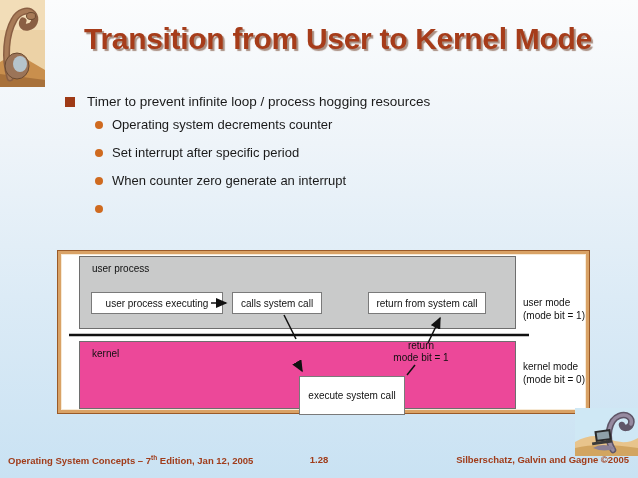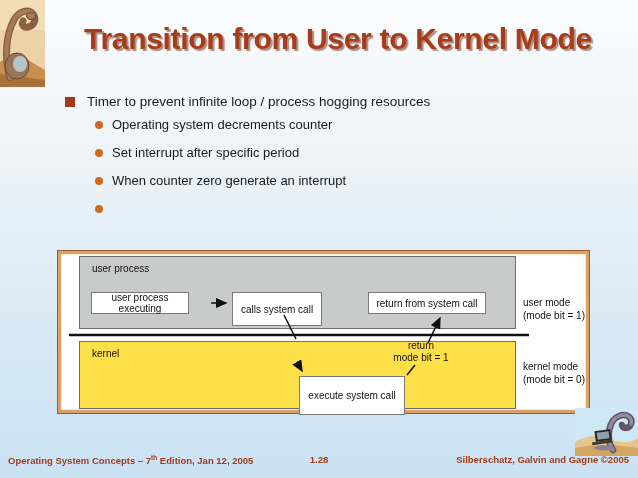--- a/index.html
+++ b/index.html
@@ -23,28 +23,28 @@
   .l2 .txt { max-width:452px; }
 
   .diagram {
     position:absolute; left:57px; top:250px; width:533px; height:164px;
     background:#fff; border:1px solid #9a5a28; box-sizing:border-box;
     box-shadow:inset 0 0 0 3px #d9a266, inset 0 0 0 4px #f7ead6;
     font-size:10px; color:#111;
   }
   .dg-abs { position:absolute; box-sizing:border-box; }
   .zone-user { left:21px; top:5px; width:437px; height:73px; background:#c9caca; border:1px solid #6e6e6e; }
-  .zone-kernel { left:21px; top:90px; width:437px; height:68px; background:#fde047; border:1px solid #6e6e6e; }
+  .zone-kernel { left:21px; top:90px; width:437px; height:68px; background:#ec4899; border:1px solid #6e6e6e; }
   .zone-label { left:12px; top:6px; position:absolute; }
   .dg-box {
     background:#fff; border:1px solid #7a7a7a;
     display:flex; align-items:center; justify-content:center; text-align:center;
   }
-  .b1 { left:33px; top:41px; width:98px; height:22px; }
-  .b2 { left:174px; top:41px; width:90px; height:34px; }
+  .b1 { left:33px; top:41px; width:132px; height:22px; }
+  .b2 { left:174px; top:41px; width:90px; height:22px; }
   .b3 { left:310px; top:41px; width:118px; height:22px; }
   .b4 { left:241px; top:125px; width:106px; height:39px; }
   .lbl2 { text-align:center; line-height:12px; width:100px; }
   .trap-lbl { left:187px; top:89px; }
   .return-lbl { left:313px; top:89px; }
   .mode-lbl { left:465px; width:70px; line-height:13px; }
   .user-mode { top:25px;margin-top:20px; }
   .kernel-mode { top:109px; }
   .arrows { position:absolute; left:0; top:0; width:533px; height:164px; pointer-events:none; }
 

